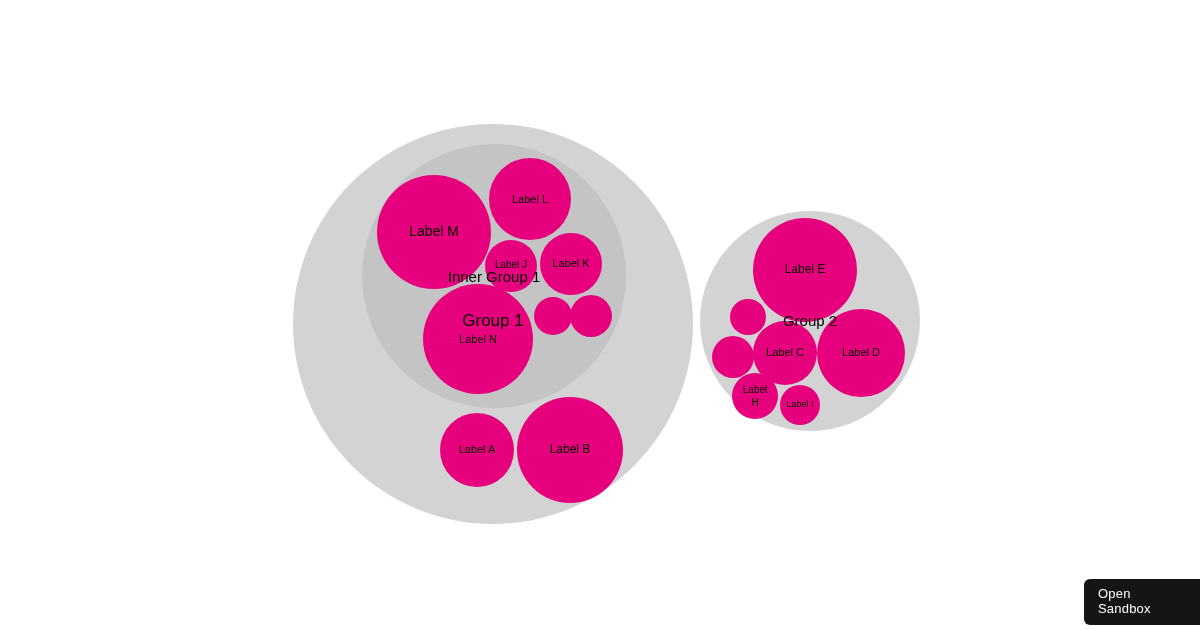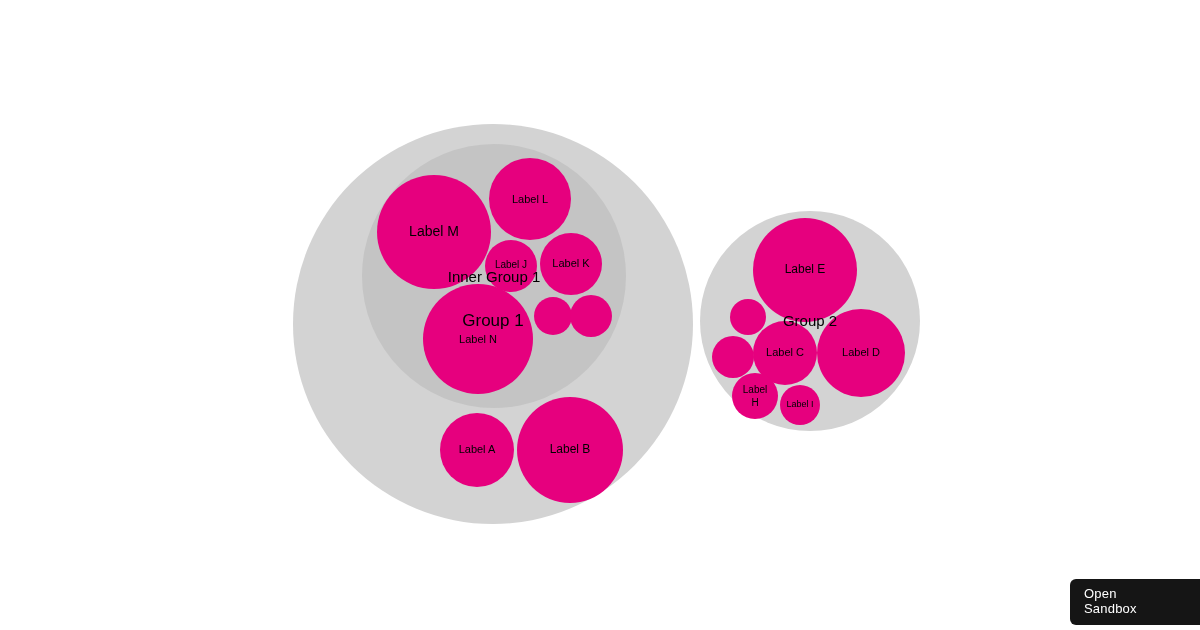--- a/index.html
+++ b/index.html
@@ -30,21 +30,21 @@
     text-anchor: middle;
     dominant-baseline: middle;
     pointer-events: none;
     -webkit-user-select: none;
     user-select: none;
   }
   .sandbox-button {
     position: absolute;
     right: 0px;
     bottom: 5px;
-    width: 130px;
+    width: 116px;
     background: #151515;
     border-radius: 6px 0 0 6px;
     padding: 7px 12px 9px 14px;
     box-sizing: border-box;
     cursor: pointer;
   }
   .sandbox-button .sb-line {
     display: block;
     color: #ffffff;
     font-family: "Liberation Sans", sans-serif;

